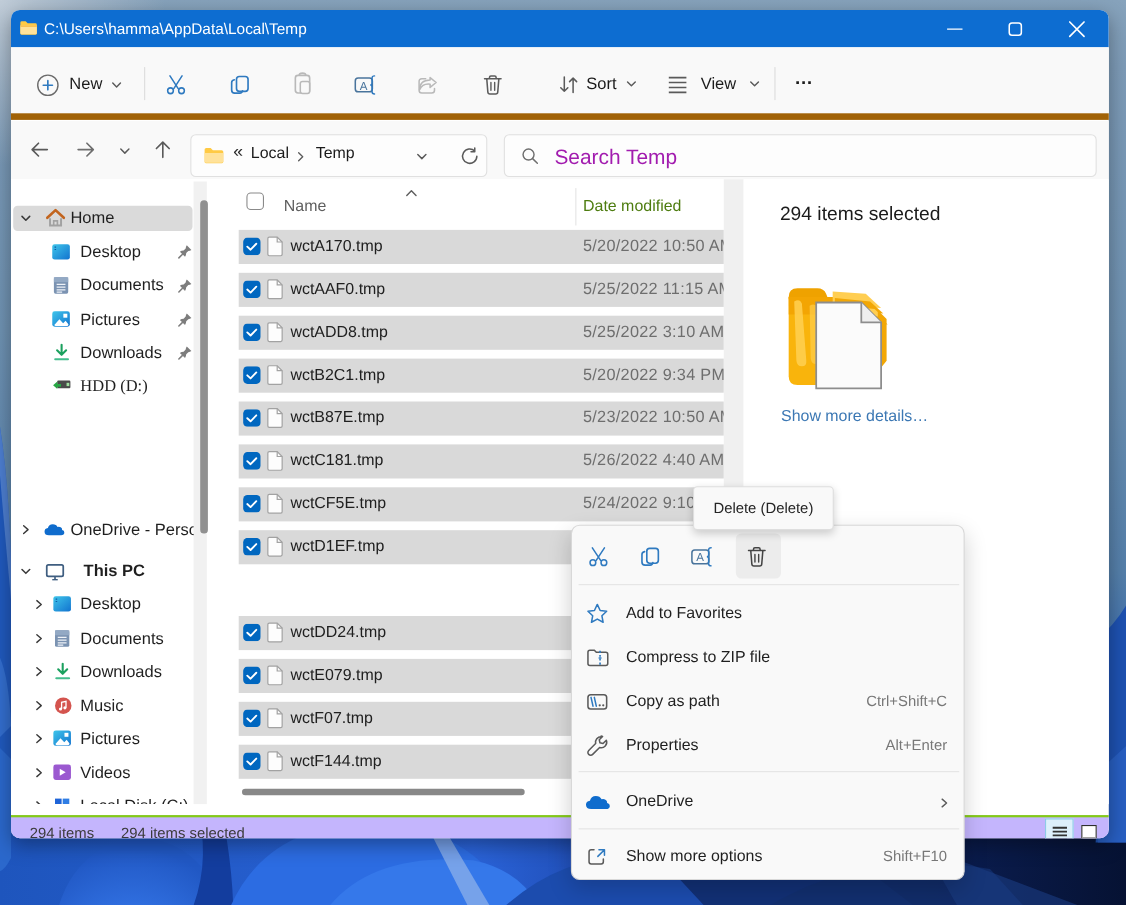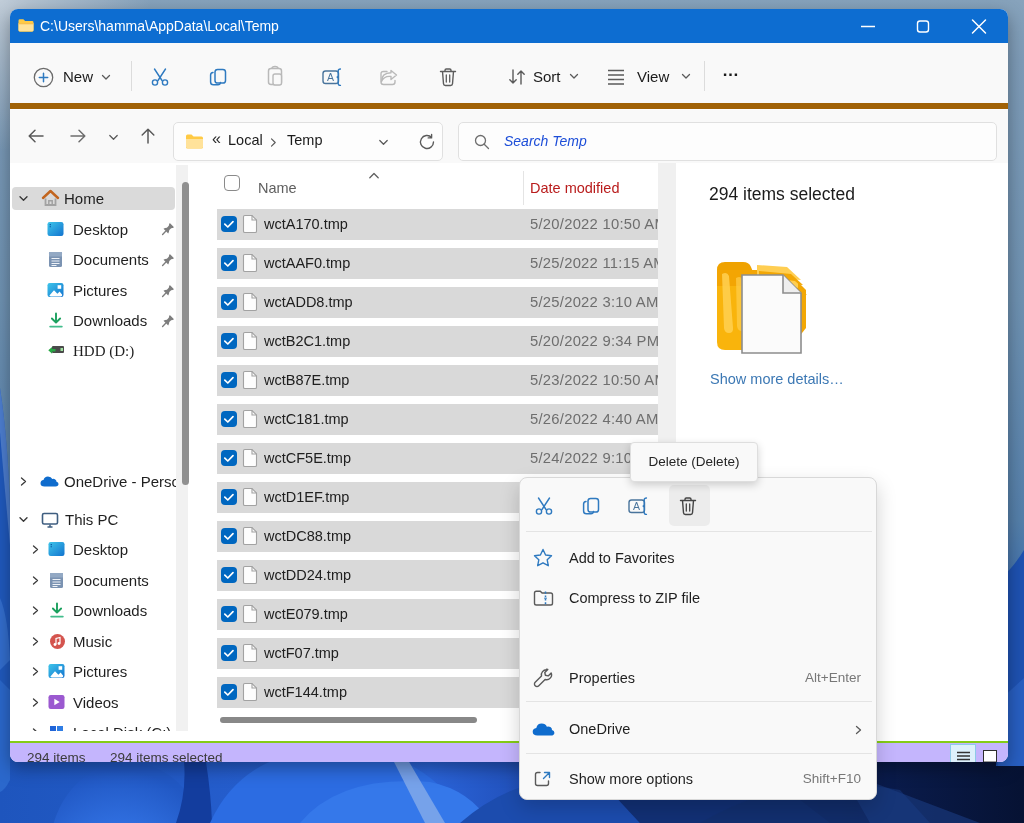--- a/index.html
+++ b/index.html
@@ -240,21 +240,21 @@
           </svg>
         <svg class="ico" style="left:243px;top:9px;" width="20" height="20" viewBox="0 0 20 20">
           <path d="M16.5 10 a6.5 6.5 0 1 1 -1.9-4.6 M14.6 2.5 v3.4 h-3.4" fill="none" stroke="#5a5a5a" stroke-width="1.4" stroke-linecap="round" stroke-linejoin="round"></path>
         </svg>
       </div>
       <div class="abox" style="left:448px;width:539px;">
         <svg class="ico" style="left:14px;top:10px;" width="18" height="18" viewBox="0 0 18 18">
             <circle cx="7.5" cy="7.5" r="5" fill="none" stroke="#6e6e6e" stroke-width="1.3"></circle>
             <path d="M11.2 11.2 L15.5 15.5" stroke="#6e6e6e" stroke-width="1.3" stroke-linecap="round"></path>
           </svg>
-        <div style="position:absolute;left:45px;top:10px;font-size:14px;color:#1d4ed8;font-style:italic;">Search Temp</div>
+        <div style="position:absolute;left:45px;top:10px;font-size:19px;color:#a21caf;">Search Temp</div>
       </div>
     </div>
     <div id="content">
 
       <div id="sidebar" style="position:absolute;left:0;top:0;width:196px;height:568px;background:#fff;overflow:hidden;font-size:15px;color:#1f1f1f;">
         <div style="position:absolute;left:2px;top:24px;width:163px;height:23px;background:#dadada;border-radius:4px;"></div>
         <svg class="ico" style="left:8px;top:31px;" width="11" height="9">
             <use href="#chevD"></use>
           </svg>
         <svg class="ico" style="left:31px;top:26px;" width="19" height="18" viewBox="0 0 19 18">
@@ -311,21 +311,21 @@
           </svg>
         <div style="position:absolute;left:54px;top:310px;">OneDrive - Perso</div>
 
         <svg class="ico" style="left:8px;top:352px;" width="11" height="9">
             <use href="#chevD"></use>
           </svg>
         <svg class="ico" style="left:31px;top:349px;" width="18" height="16" viewBox="0 0 18 16">
             <rect x="1.5" y="1.5" width="15" height="10.5" rx="1.5" fill="none" stroke="#3f5e80" stroke-width="1.6"></rect>
             <path d="M6.5 15 h5 M9 12.5 v2.5" stroke="#3f5e80" stroke-width="1.5"></path>
           </svg>
-        <div style="position:absolute;left:55px;top:348px;">This PC</div>
+        <div style="position:absolute;left:66px;top:348px;font-weight:bold;">This PC</div>
 
         <svg class="ico" style="left:21px;top:381px;" width="9" height="11">
             <use href="#chevR"></use>
           </svg>
         <svg class="ico" style="left:38px;top:378px;" width="17" height="16">
             <use href="#deskic"></use>
           </svg>
         <div style="position:absolute;left:63px;top:378px;">Desktop</div>
 
         <svg class="ico" style="left:21px;top:412px;" width="9" height="11">
@@ -385,21 +385,21 @@
       <div style="position:absolute;left:166px;top:2px;width:12px;height:566px;background:#f1f1f1;"></div>
       <div style="position:absolute;left:172px;top:19px;width:7px;height:303px;background:#909090;border-radius:3.5px;"></div>
 
       <div id="lhead" style="position:absolute;left:207px;top:10px;width:441px;height:38px;background:#fff;">
         <div style="position:absolute;left:7px;top:2px;width:16px;height:16px;border:1.5px solid #8a8a8a;border-radius:4px;background:#fff;"></div>
         <div style="position:absolute;left:41px;top:7px;font-size:14.5px;color:#5f5f5f;">Name</div>
         <svg class="ico" style="left:150px;top:-2px;" width="14" height="10" viewBox="0 0 14 10">
             <path d="M2.8 6.7 L7 2.5 L11.2 6.7" fill="none" stroke="#5f5f5f" stroke-width="1.3" stroke-linecap="round" stroke-linejoin="round"></path>
           </svg>
         <div style="position:absolute;left:306px;top:-2px;width:1px;height:34px;background:#e4e4e4;"></div>
-        <div style="position:absolute;left:313px;top:7px;font-size:14.5px;color:#b91c1c;">Date modified</div>
+        <div style="position:absolute;left:313px;top:7px;font-size:14.5px;color:#4d7c0f;">Date modified</div>
       </div>
       <div id="filelist" style="position:absolute;left:0;top:0;width:648px;height:568px;">
         <div class="row" style="top:46px;">
             <svg class="cb" width="16" height="16">
               <use href="#ck"></use>
             </svg>
             <svg class="pg" width="16" height="20">
               <use href="#pgi"></use>
             </svg>
             <span class="nm">wctA170.tmp</span>
@@ -466,30 +466,20 @@
             <span class="dt">5/24/2022 9:10 PM</span>
           </div>
         <div class="row" style="top:319px;">
             <svg class="cb" width="16" height="16">
               <use href="#ck"></use>
             </svg>
             <svg class="pg" width="16" height="20">
               <use href="#pgi"></use>
             </svg>
             <span class="nm">wctD1EF.tmp</span>
-            <span class="dt">5/24/2022 9:10 PM</span>
-          </div>
-        <div class="row" style="top:358px;">
-            <svg class="cb" width="16" height="16">
-              <use href="#ck"></use>
-            </svg>
-            <svg class="pg" width="16" height="20">
-              <use href="#pgi"></use>
-            </svg>
-            <span class="nm">wctDC88.tmp</span>
             <span class="dt">5/24/2022 9:10 PM</span>
           </div>
         <div class="row" style="top:397px;">
             <svg class="cb" width="16" height="16">
               <use href="#ck"></use>
             </svg>
             <svg class="pg" width="16" height="20">
               <use href="#pgi"></use>
             </svg>
             <span class="nm">wctDD24.tmp</span>
@@ -598,20 +588,30 @@
       <span class="txt">Add to Favorites</span>
     </div>
     <div class="mi" style="top:100px;">
       <svg class="ico" style="left:0px;top:9px;" width="22" height="22" viewBox="0 0 22 22">
         <path d="M2.5 6 q0-1.8 1.8-1.8 h4 l1.8 1.8 h8.6 q1.8 0 1.8 1.8 v8.4 q0 1.8-1.8 1.8 h-14.4 q-1.8 0-1.8-1.8 z" fill="none" stroke="#5a5a5a" stroke-width="1.4"></path>
         <path d="M13.5 4.5 v2.2 m0 1.8 v1.6 m0 1.8 v1.6 m0 1.8 v2" stroke="#2f7ac0" stroke-width="1.5"></path>
         <path d="M12.2 11.2 h2.6" stroke="#2f7ac0" stroke-width="1.2"></path>
       </svg>
       <span class="txt">Compress to ZIP file</span>
     </div>
+    <div class="mi" style="top:140px;">
+      <svg class="ico" style="left:0px;top:9px;" width="22" height="22" viewBox="0 0 22 22">
+        <rect x="2.5" y="4.5" width="17" height="13" rx="2.5" fill="none" stroke="#5a5a5a" stroke-width="1.4"></rect>
+        <path d="M5.3 7 l1.8 8 M8.3 7 l1.8 8" stroke="#2f7ac0" stroke-width="1.4" stroke-linecap="round"></path>
+        <circle cx="13.2" cy="14.2" r="1" fill="#5a5a5a"></circle>
+          <circle cx="16.4" cy="14.2" r="1" fill="#5a5a5a"></circle>
+      </svg>
+      <span class="txt">Copy as path</span>
+      <span class="sc">Ctrl+Shift+C</span>
+    </div>
     <div class="mi" style="top:180px;">
       <svg class="ico" style="left:0px;top:9px;" width="22" height="22" viewBox="0 0 22 22">
         <path d="M14.5 2.8 a5 5 0 0 0-5 6.1 L3.2 15.2 a2.1 2.1 0 1 0 3.6 3.6 L13.1 12.5 a5 5 0 0 0 6.1-6.6 l-3 3 -2.8-.6 -.6-2.8 3-3 a5 5 0 0 0-1.3-.3 z" fill="none" stroke="#5a5a5a" stroke-width="1.4" stroke-linejoin="round"></path>
       </svg>
       <span class="txt">Properties</span>
       <span class="sc">Alt+Enter</span>
     </div>
     <div class="msep" style="top:223px;"></div>
     <div class="mi" style="top:231px;">
       <svg class="ico" style="left:-1px;top:13px;" width="24" height="15" viewBox="0 0 24 15">

